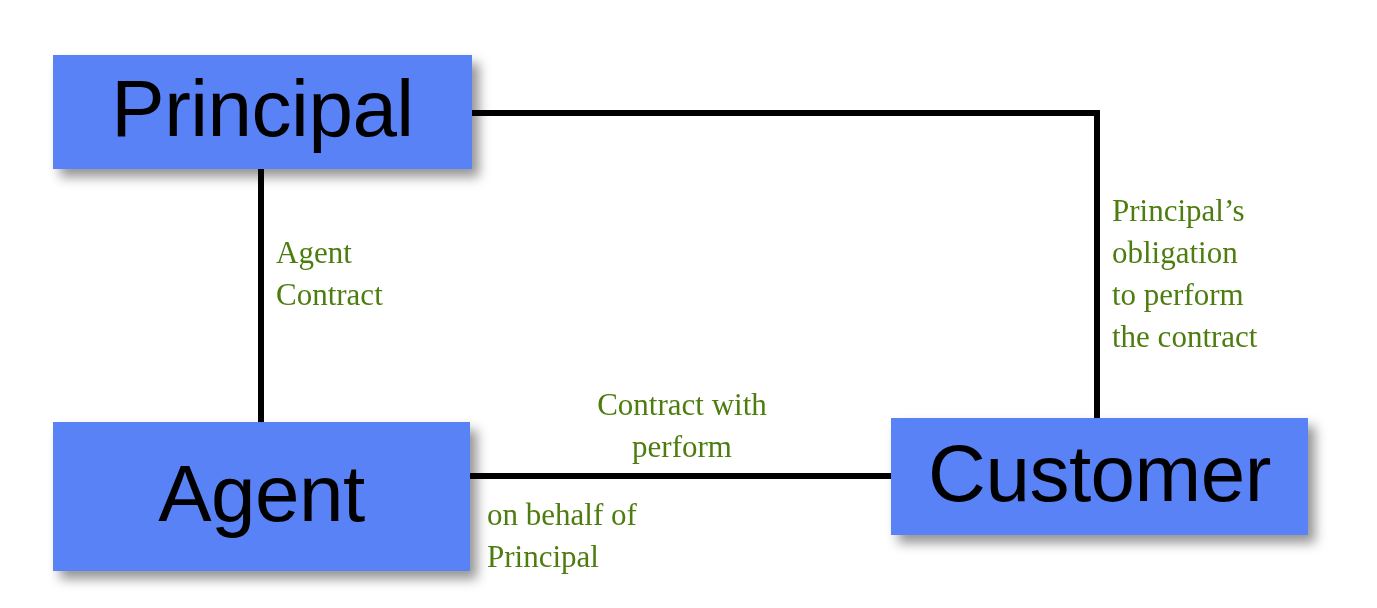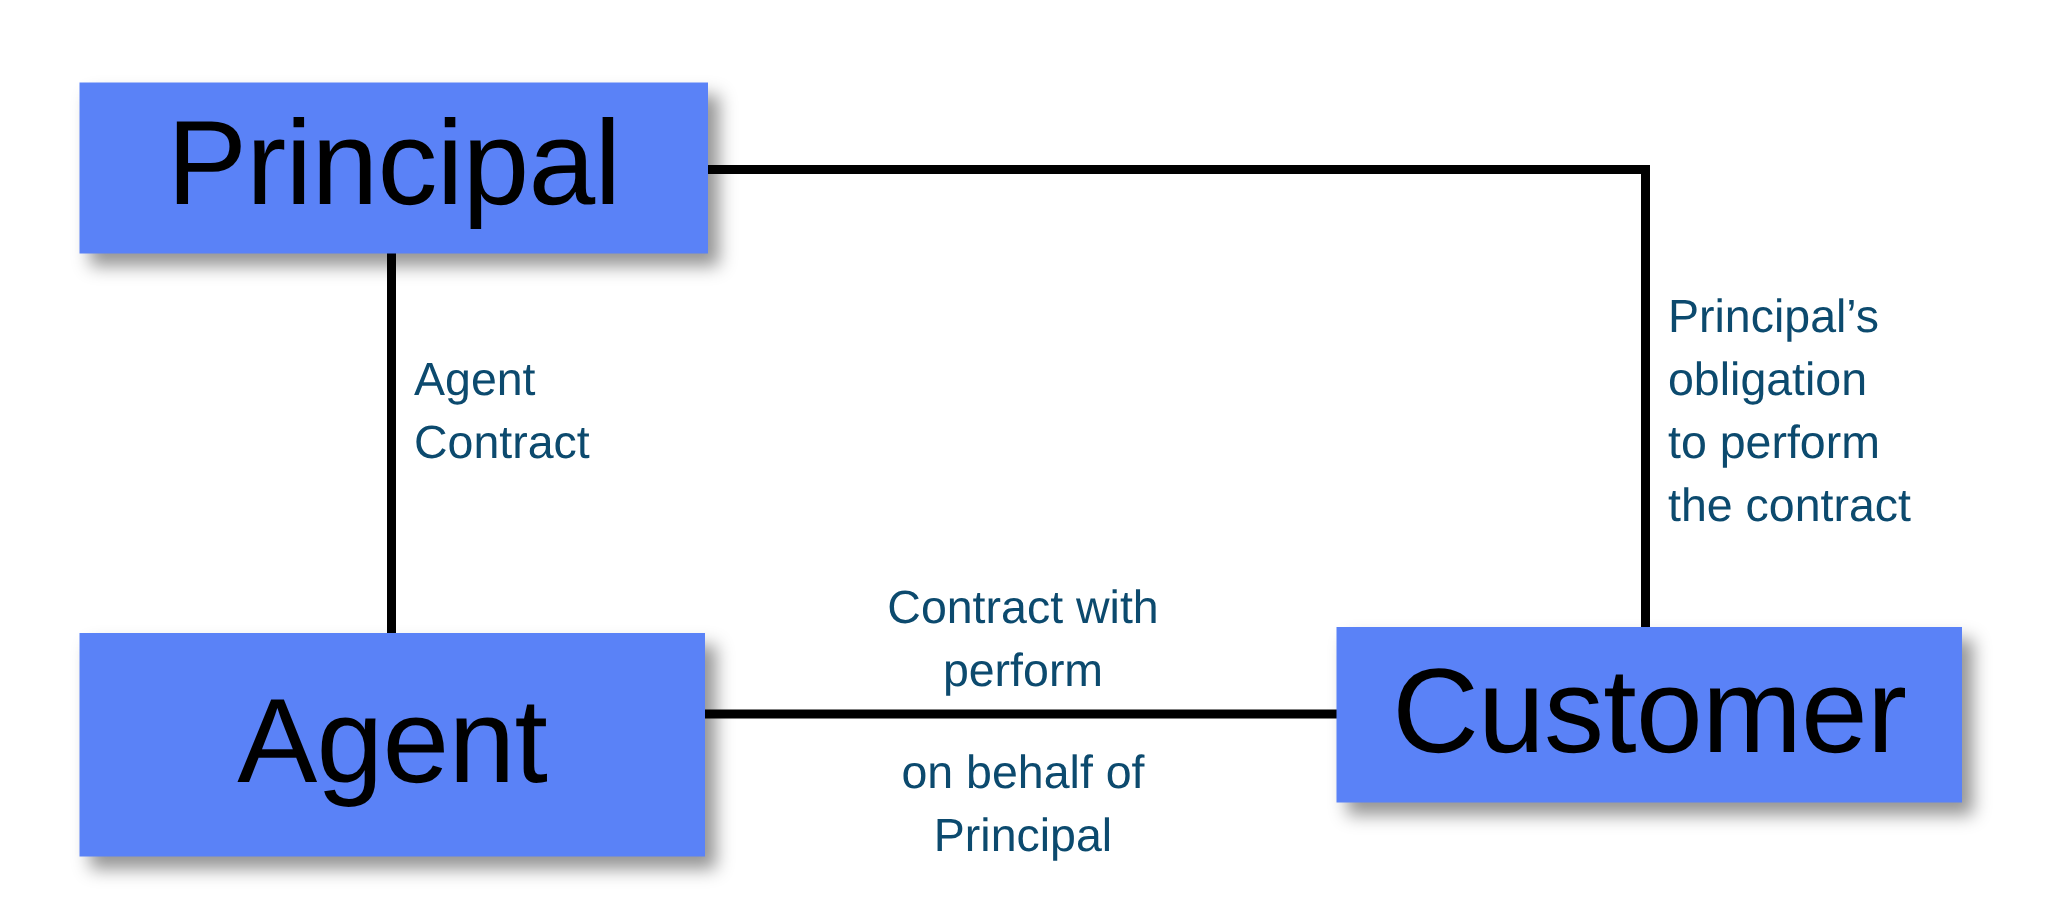--- a/index.html
+++ b/index.html
@@ -90,22 +90,22 @@
   #edge-agent-customer {
     left: 466px;
     top: 473px;
     width: 431px;
     height: 6px;
   }
 
   
   .edge-label {
     position: absolute;
-    color: #0c4a6e;
-    font-family: Liberation Sans, sans-serif;
+    color: #4d7c0f;
+    font-family: Liberation Serif, serif;
     font-size: 31px;
     line-height: 42px;
     white-space: pre-line;
     z-index: 2;
   }
   #label-agency-contract {
     left: 276px;
     top: 232px;
     text-align: left;
   }
@@ -117,21 +117,20 @@
   #label-contract-with-customer {
     left: 487px;
     top: 384px;
     width: 390px;
     text-align: center;
   }
   #label-on-behalf-of {
     left: 487px;
     top: 494px;
     width: 390px;
-    text-align: center;
   }
 </style>
 </head>
 <body>
 
 <div id="canvas">
 
   <div class="line" id="edge-principal-agent"></div>
   <div class="line" id="edge-principal-customer-h"></div>
   <div class="line" id="edge-principal-customer-v"></div>

